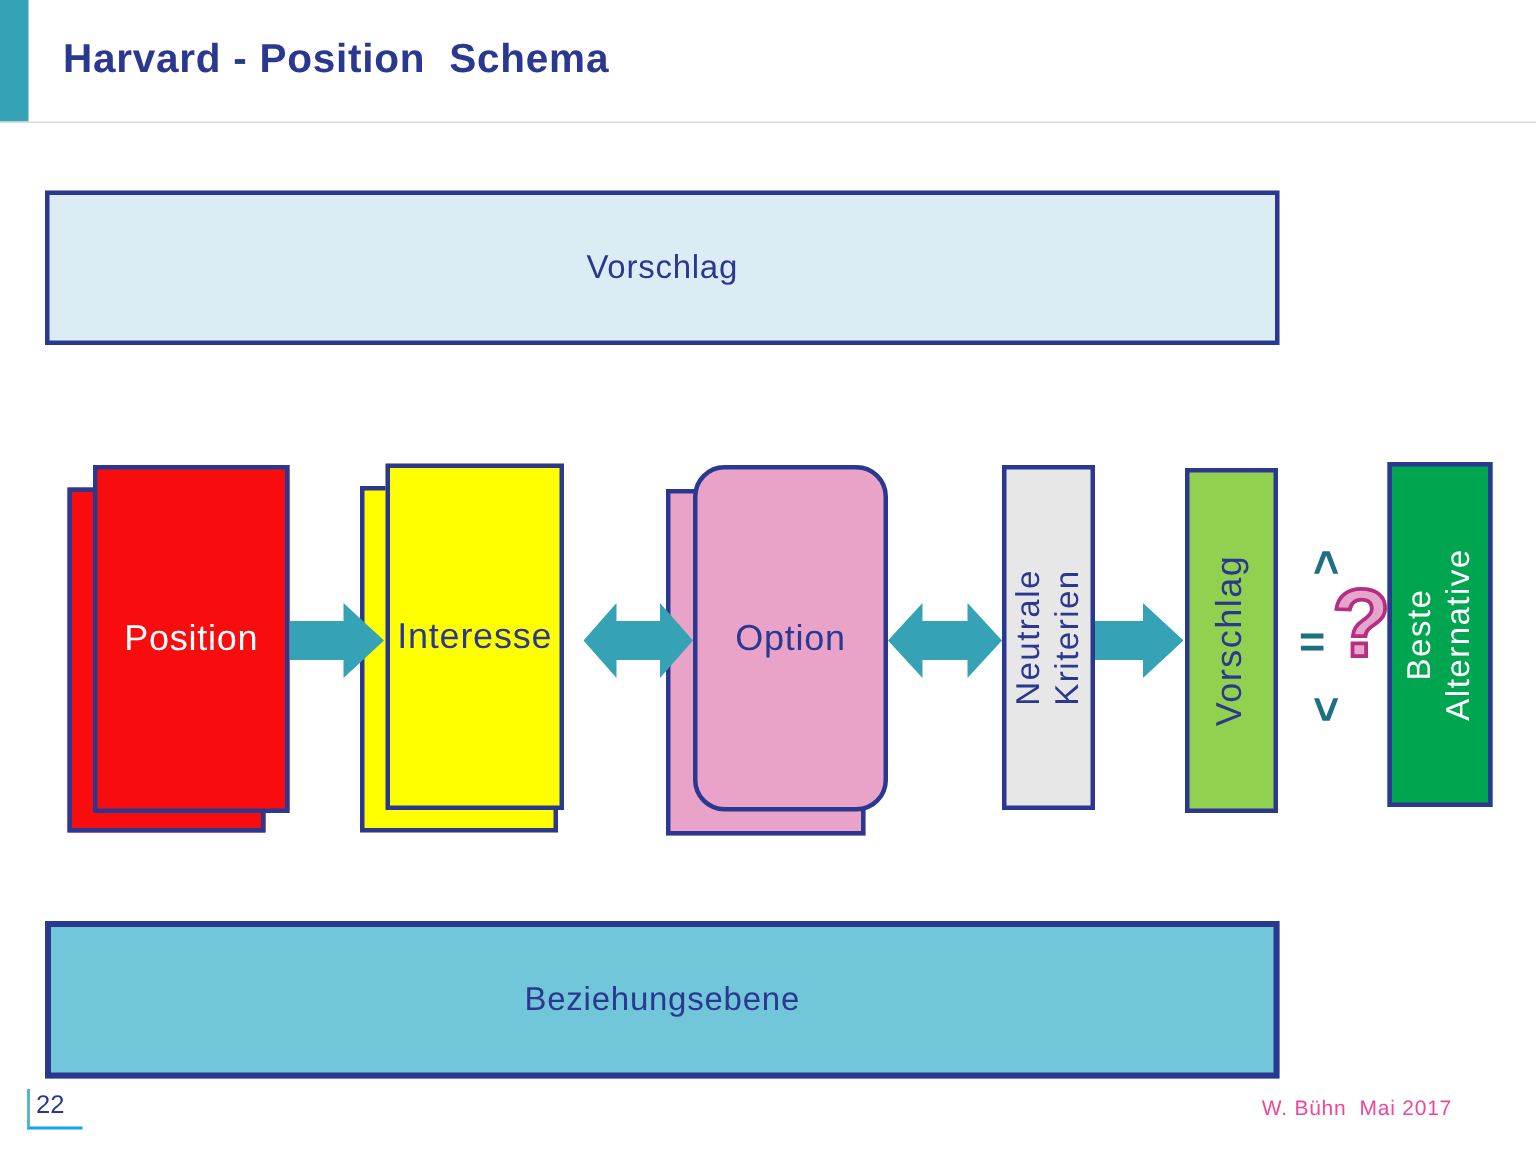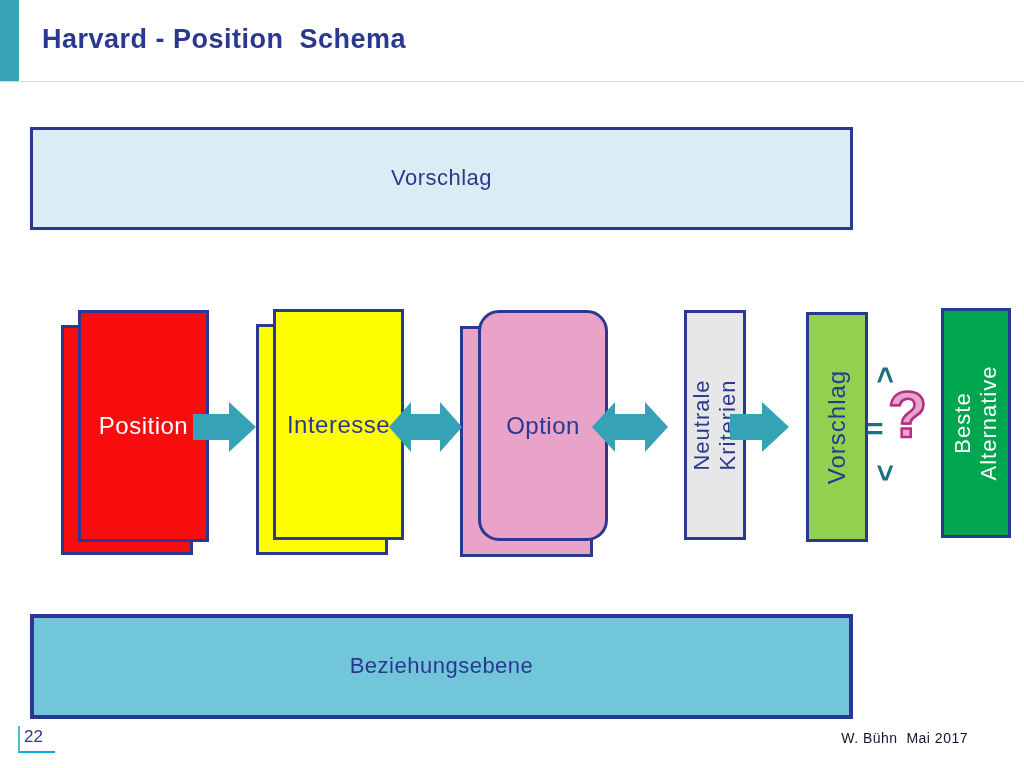--- a/index.html
+++ b/index.html
@@ -42,21 +42,20 @@
     color: #2a3890; font-size: 22px; line-height: 1.4;
     letter-spacing: 0.5px;
   }
   .level-box.top { top: 127px; height: 103px; background: #dcecf5; }
   .level-box.bottom { top: 614px; height: 105px; background: #72c6da; border-width: 4px; justify-content: center; }
 
   
   .card {
     position: absolute;
     border: 3px solid #2a3890;
-    margin-left: 16px;
   }
   .card .label {
     position: absolute; left: 0; right: 0; top: 50%;
     transform: translateY(-50%);
     text-align: center; font-size: 24px; letter-spacing: 0.5px;
   }
   .stack-back { z-index: 1; }
   .stack-front { z-index: 2; }
 
   .red { background: #f90c0e; }
@@ -104,21 +103,21 @@
   
   .page-number {
     position: absolute; left: 18px; top: 726px;
     color: #2a3890; font-size: 17px;
     border-left: 2px solid #58b6ca;
     border-bottom: 2px solid #0ea5e9;
     padding: 1px 12px 4px 4px;
   }
   .credit {
     position: absolute; right: 56px; top: 730px;
-    color: #0f172a; font-size: 14px;
+    color: #ec4899; font-size: 14px;
     white-space: pre; letter-spacing: 0.5px;
   }
 </style>
 </head>
 <body>
 
 <div class="slide">
 
   <div class="accent-bar"></div>
   <h1 class="slide-title">Harvard - Position  Schema</h1>
@@ -131,21 +130,21 @@
   <div class="card red stack-back" style="left:45px; top:325px; width:132px; height:230px;"></div>
   <div class="card red stack-front" style="left:62px; top:310px; width:131px; height:232px;">
     <div class="label white-text">Position</div>
   </div>
 
   <svg class="arrow" style="left:193px; top:401px;" width="63" height="52" viewBox="0 0 63 52">
     <polygon points="0,13 36,13 36,1 63,26 36,51 36,39 0,39"></polygon>
   </svg>
 
   <div class="card yellow stack-back" style="left:240px; top:324px; width:132px; height:231px;"></div>
-  <div class="card yellow stack-front" style="left:257px; top:309px; width:131px; height:231px;padding-left:44px;">
+  <div class="card yellow stack-front" style="left:257px; top:309px; width:119px; height:231px;padding-left:44px;">
     <div class="label navy-text">Interesse</div>
   </div>
 
   <svg class="arrow" style="left:389px; top:401px;" width="73" height="52" viewBox="0 0 73 52">
     <polygon points="0,26 22,1 22,13 51,13 51,1 73,26 51,51 51,39 22,39 22,51"></polygon>
   </svg>
 
   <div class="card pink stack-back" style="left:444px; top:326px; width:133px; height:231px;"></div>
   <div class="card pink stack-front" style="left:462px; top:310px; width:130px; height:231px;border-radius:21px;">
     <div class="label navy-text">Option</div>

